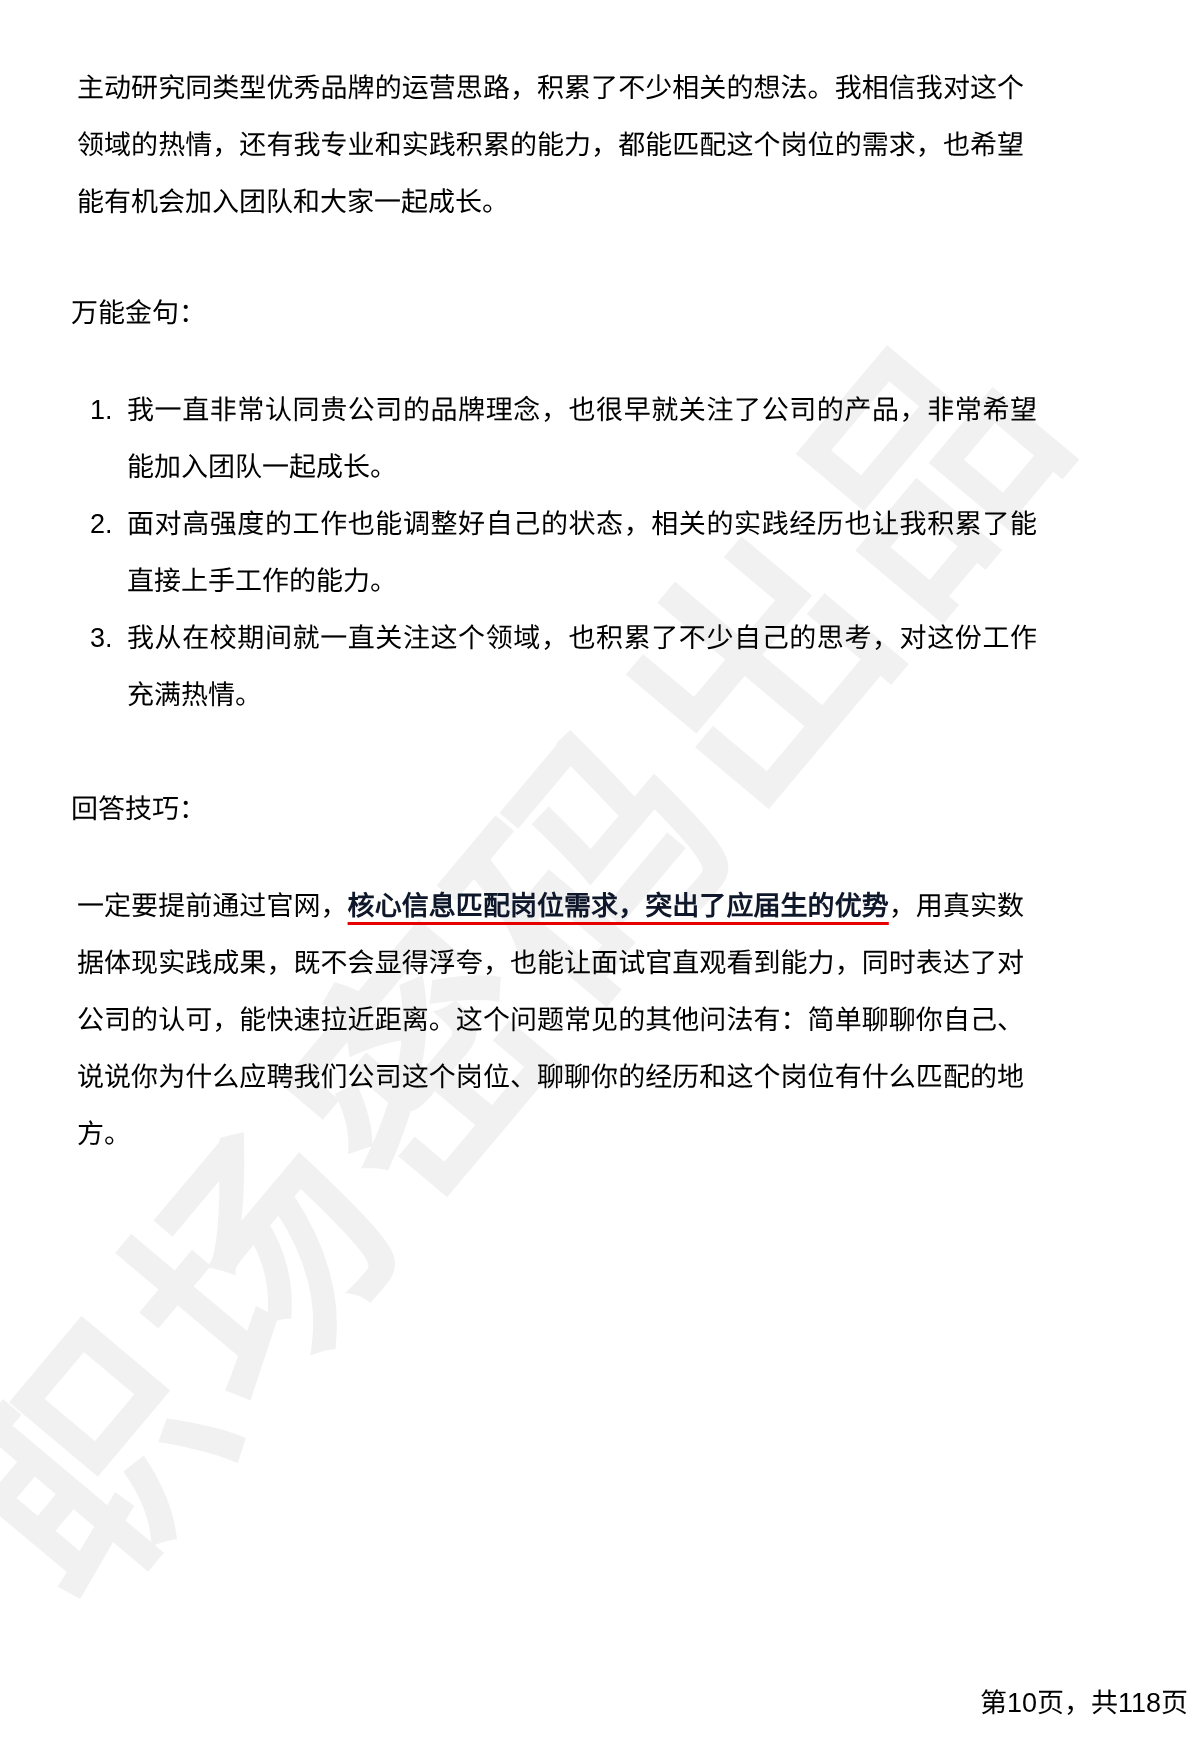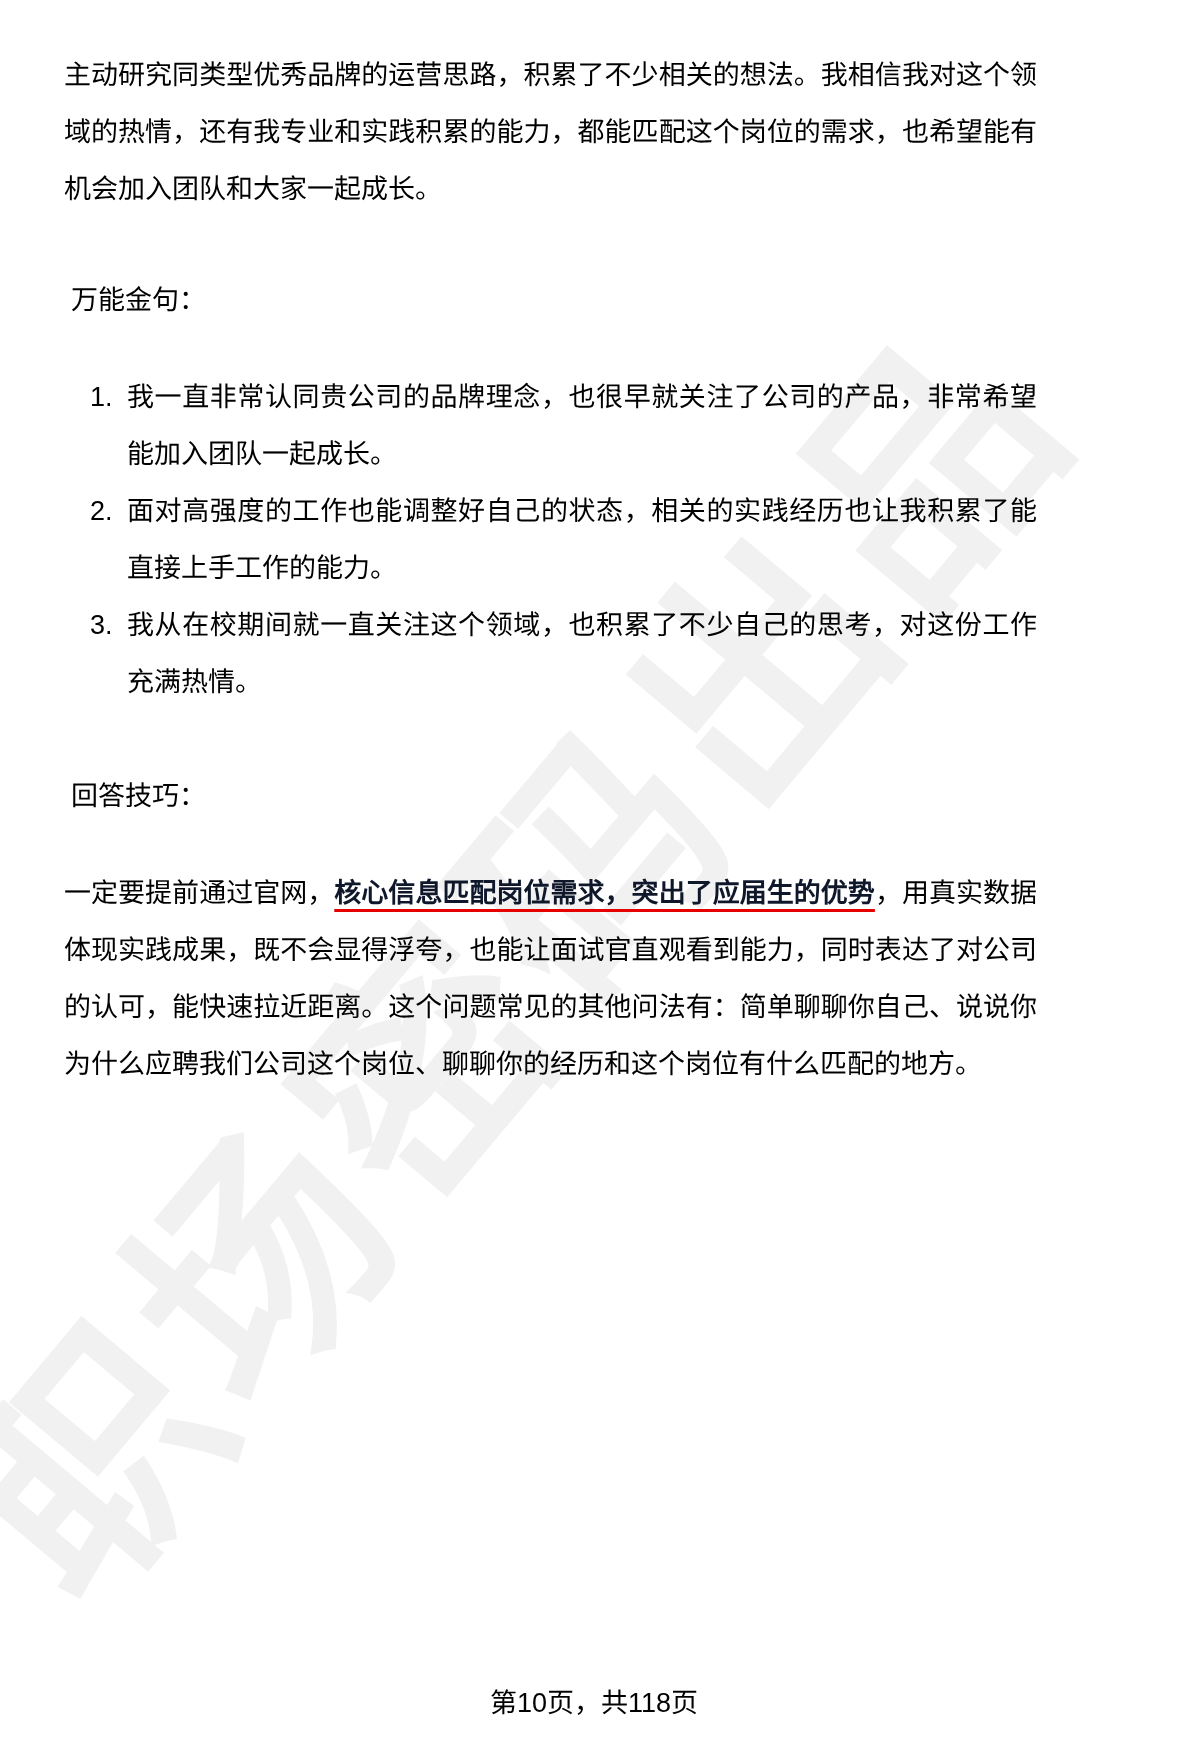--- a/index.html
+++ b/index.html
@@ -28,21 +28,21 @@
   .doc {
     position: relative;
     z-index: 1;
     padding: 47px 0 0 64px;
     width: 973px;
     font-size: 27px;
     line-height: 57px;
     text-align: justify;
     text-justify: inter-character;
   }
-  .para { margin: 0; }
+  .para { margin: 13px; }
   .h-line { margin: 7px; }
   .h-universal { margin-top: 54px; }
   .list { margin-top: 40px; }
   .list-item { display: flex; }
   .list-num {
     flex: none;
     width: 63px;
     padding-left: 26px;
     box-sizing: border-box;
     text-align: left;
@@ -56,21 +56,21 @@
     text-decoration-thickness: 2.5px;
     text-underline-offset: 7px;
   }
   .seg-green  { color: #1e8c1e; text-decoration-color: #1e8c1e; }
   .seg-purple { color: #8e1b8e; text-decoration-color: #8e1b8e; }
   .seg-red    { color: #0f172a; text-decoration-color: #e60000; }
   .footer {
     position: absolute;
     left: 0; right: 12px;
     top: 1675px;
-    text-align: center;
+    text-align: right;
     font-size: 27px;
     line-height: 57px;
     z-index: 1;
   }
 </style>
 </head>
 <body>
 
 <div class="watermark">职场密码出品</div>
 

